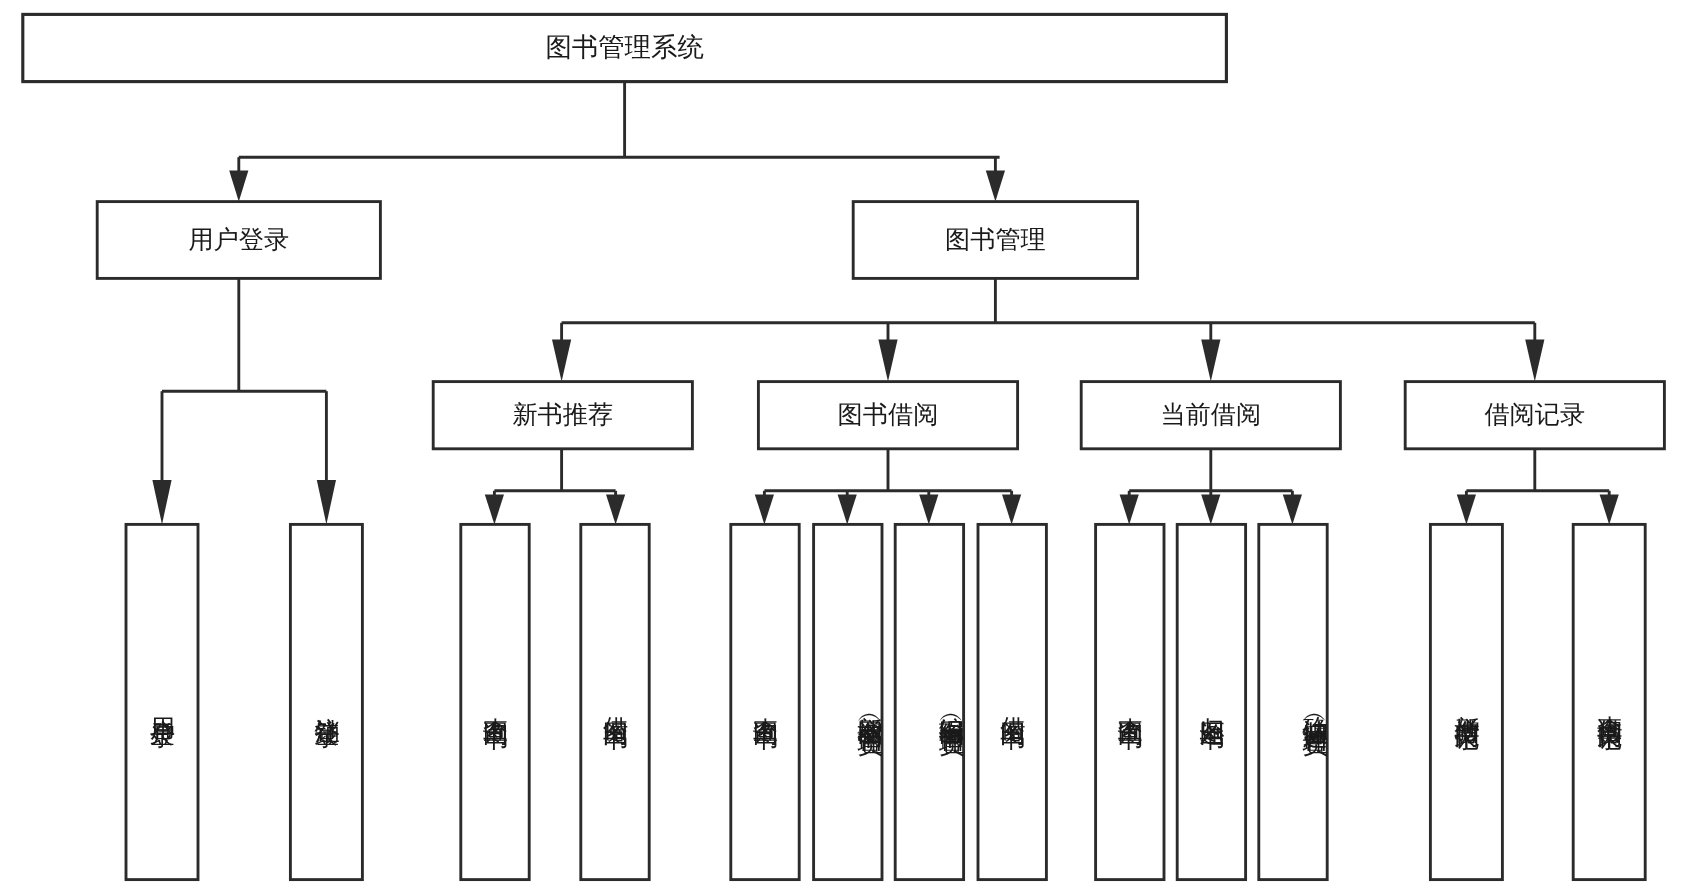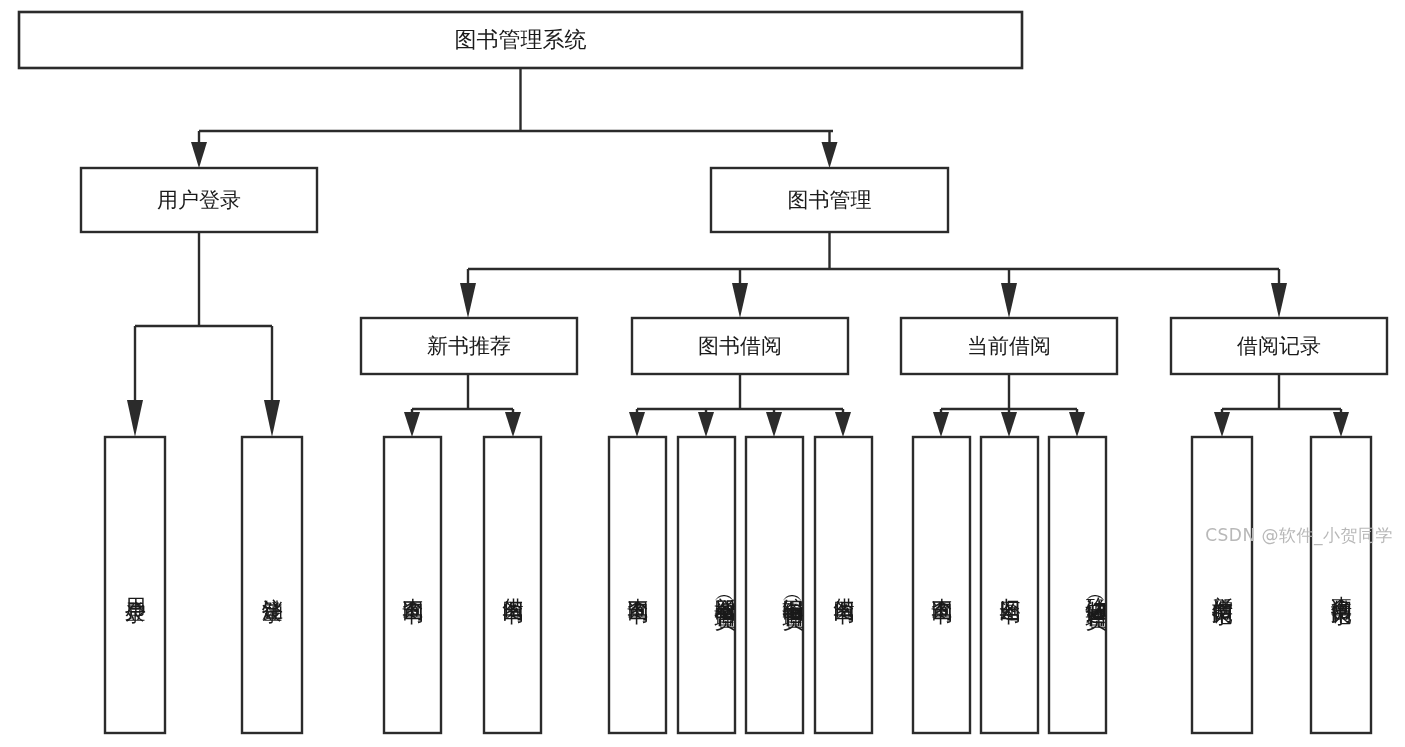--- a/index.html
+++ b/index.html
@@ -220,14 +220,13 @@
   <div class="leaf-text" style="left:746px; top:437px; width:57px; height:296px; align-items:flex-start; padding-top:8px; box-sizing:border-box;">编辑图书（管理员）</div>
   <div class="leaf-text" style="left:815px; top:437px; width:57px; height:296px;">借阅图书</div>
 
   <div class="leaf-text" style="left:913px; top:437px; width:57px; height:296px;">查询图书</div>
   <div class="leaf-text" style="left:981px; top:437px; width:57px; height:296px;">归还图书</div>
   <div class="leaf-text" style="left:1049px; top:437px; width:57px; height:296px; align-items:flex-start; padding-top:8px; box-sizing:border-box;">确认归还（管理员）</div>
 
   <div class="leaf-text" style="left:1192px; top:437px; width:60px; height:296px;">新增借阅记录</div>
   <div class="leaf-text" style="left:1311px; top:437px; width:60px; height:296px;">查询借阅记录</div>
 
-  <div class="watermark">CSDN @软件_小贺同学</div>
 </div>
 
 </body></html>

